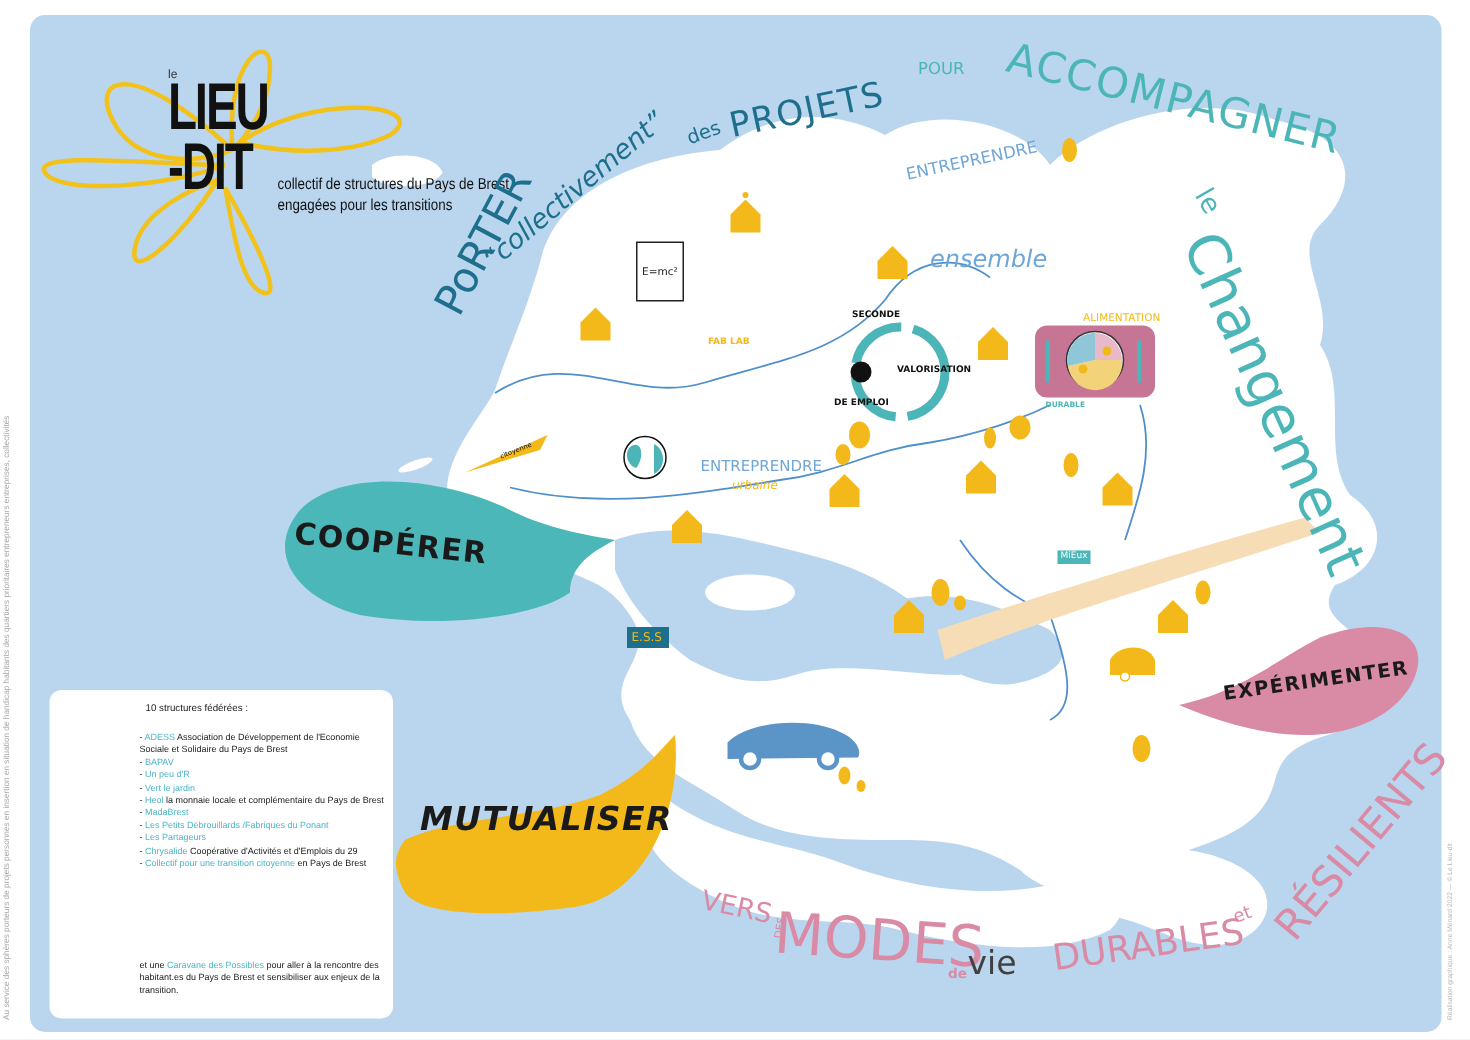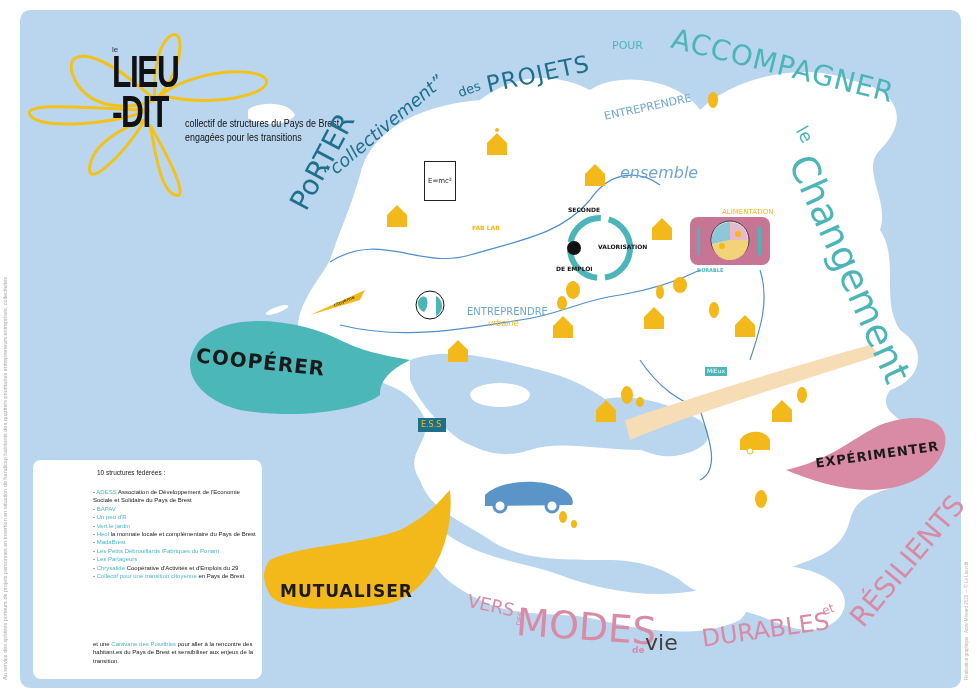--- a/index.html
+++ b/index.html
@@ -200,21 +200,21 @@
 <div class="hand" style="left:470px;top:590px;font-size:18px;color:#d98aa5;transform:rotate(12deg);transform-origin:0 0;">VERS</div>
 <div class="hand" style="left:515px;top:625px;font-size:7px;color:#d98aa5;transform:rotate(-80deg);transform-origin:0 0;">DES</div>
 <div class="hand" style="left:518px;top:600px;font-size:38px;color:#d98aa5;transform:rotate(4deg);transform-origin:0 0;">MODES</div>
 <div class="hand" style="left:632px;top:645px;font-size:9px;color:#d98aa5;font-weight:bold;">de</div>
 <div class="hand" style="left:645px;top:630px;font-size:22px;color:#404040;">vie</div>
 <div class="hand" style="left:700px;top:625px;font-size:24px;color:#d98aa5;transform:rotate(-8deg);transform-origin:0 0;">DURABLES</div>
 <div class="hand" style="left:820px;top:605px;font-size:12px;color:#d98aa5;transform:rotate(-20deg);transform-origin:0 0;">et</div>
 <div class="hand" style="left:843px;top:612px;font-size:28px;color:#d98aa5;transform:rotate(-50deg);transform-origin:0 0;">RÉSILIENTS</div>
 
 <div class="bubble-label" style="left:196px;top:350px;font-size:20px;transform:rotate(6deg);">COOPÉRER</div>
-<div class="bubble-label" style="left:280px;top:581px;font-size:17px;">MUTUALISER</div>
+<div class="bubble-label" style="left:280px;top:534px;font-size:22px;font-style:italic;">MUTUALISER</div>
 <div class="bubble-label" style="left:815px;top:447px;font-size:13px;transform:rotate(-8deg);">EXPÉRIMENTER</div>
 
 <div class="hand" style="left:424px;top:161px;font-size:7px;color:#222;border:1px solid #222;background:#fff;padding:15px 3px;">E=mc²</div>
 <div class="hand" style="left:472px;top:224px;font-size:6px;color:#f3b81a;font-weight:bold;">FAB LAB</div>
 <div class="hand" style="left:603px;top:110px;font-size:11px;color:#6fa6d6;transform:rotate(-12deg);transform-origin:0 0;">ENTREPRENDRE</div>
 <div class="hand" style="left:620px;top:163px;font-size:16px;color:#6fa6d6;font-style:italic;">ensemble</div>
 <div class="hand" style="left:568px;top:206px;font-size:6px;color:#111;font-weight:bold;">SECONDE</div>
 <div class="hand" style="left:598px;top:243px;font-size:6px;color:#111;font-weight:bold;">VALORISATION</div>
 <div class="hand" style="left:556px;top:265px;font-size:6px;color:#111;font-weight:bold;">DE EMPLOI</div>
 <div class="hand" style="left:722px;top:208px;font-size:7px;color:#f3b81a;">ALIMENTATION</div>

